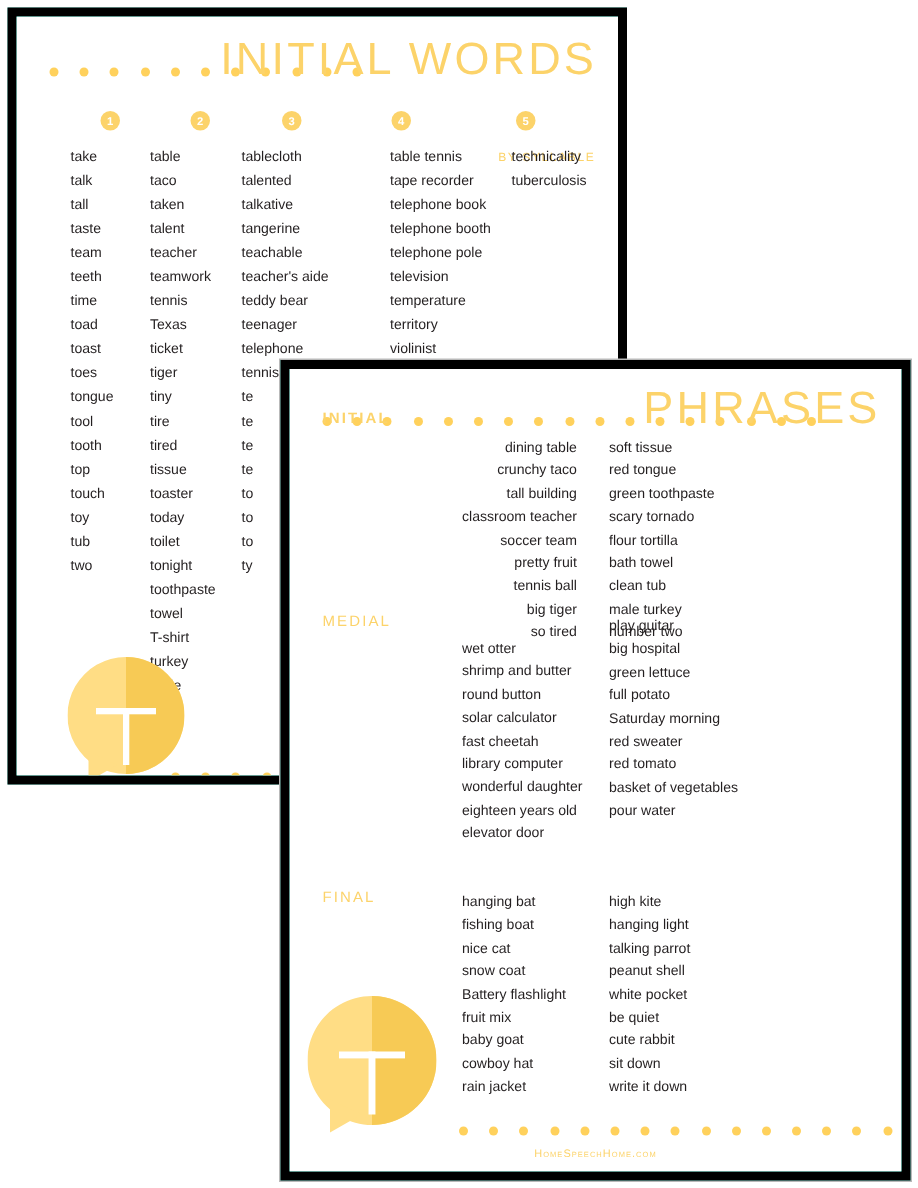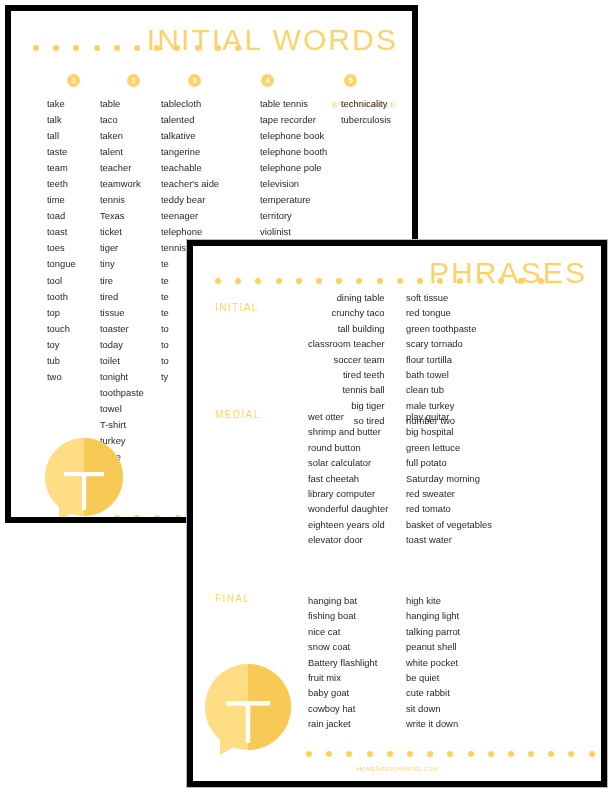--- a/index.html
+++ b/index.html
@@ -320,65 +320,65 @@
         <span class="dot"></span>
         <span class="dot"></span>
         <span class="dot"></span>
         <span class="dot"></span>
         <span class="dot"></span>
         <span class="dot"></span>
       </div>
     <div class="ph-title">PHRASES</div>
 
     <div id="phrase-sections">
-        <div class="section-label" style="left: 22px; top: 56px;">INITIAL</div>
+        <div class="section-label" style="left: 22px; top: 28px; font-weight: bold;">INITIAL</div>
         <div class="pcol" style="left: 115px; top: 44px; text-align: right;">
           <div>dining table</div>
           <div>crunchy taco</div>
           <div>tall building</div>
           <div>classroom teacher</div>
           <div>soccer team</div>
-          <div>tired teeth</div>
+          <div>pretty fruit</div>
           <div>tennis ball</div>
           <div>big tiger</div>
           <div>so tired</div>
         </div>
         <div class="pcol" style="left: 213px; top: 44px;">
           <div>soft tissue</div>
           <div>red tongue</div>
           <div>green toothpaste</div>
           <div>scary tornado</div>
           <div>flour tortilla</div>
           <div>bath towel</div>
           <div>clean tub</div>
           <div>male turkey</div>
           <div>number two</div>
         </div>
         <div class="section-label" style="left: 22px; top: 163px;">MEDIAL</div>
-        <div class="pcol" style="left: 115px; top: 163px;">
+        <div class="pcol" style="left: 115px; top: 178px;">
           <div>wet otter</div>
           <div>shrimp and butter</div>
           <div>round button</div>
           <div>solar calculator</div>
           <div>fast cheetah</div>
           <div>library computer</div>
           <div>wonderful daughter</div>
           <div>eighteen years old</div>
           <div>elevator door</div>
         </div>
         <div class="pcol" style="left: 213px; top: 163px;">
           <div>play guitar</div>
           <div>big hospital</div>
           <div>green lettuce</div>
           <div>full potato</div>
           <div>Saturday morning</div>
           <div>red sweater</div>
           <div>red tomato</div>
           <div>basket of vegetables</div>
-          <div>toast water</div>
+          <div>pour water</div>
         </div>
         <div class="section-label" style="left: 22px; top: 347px;">FINAL</div>
         <div class="pcol" style="left: 115px; top: 347px;">
           <div>hanging bat</div>
           <div>fishing boat</div>
           <div>nice cat</div>
           <div>snow coat</div>
           <div>Battery flashlight</div>
           <div>fruit mix</div>
           <div>baby goat</div>

